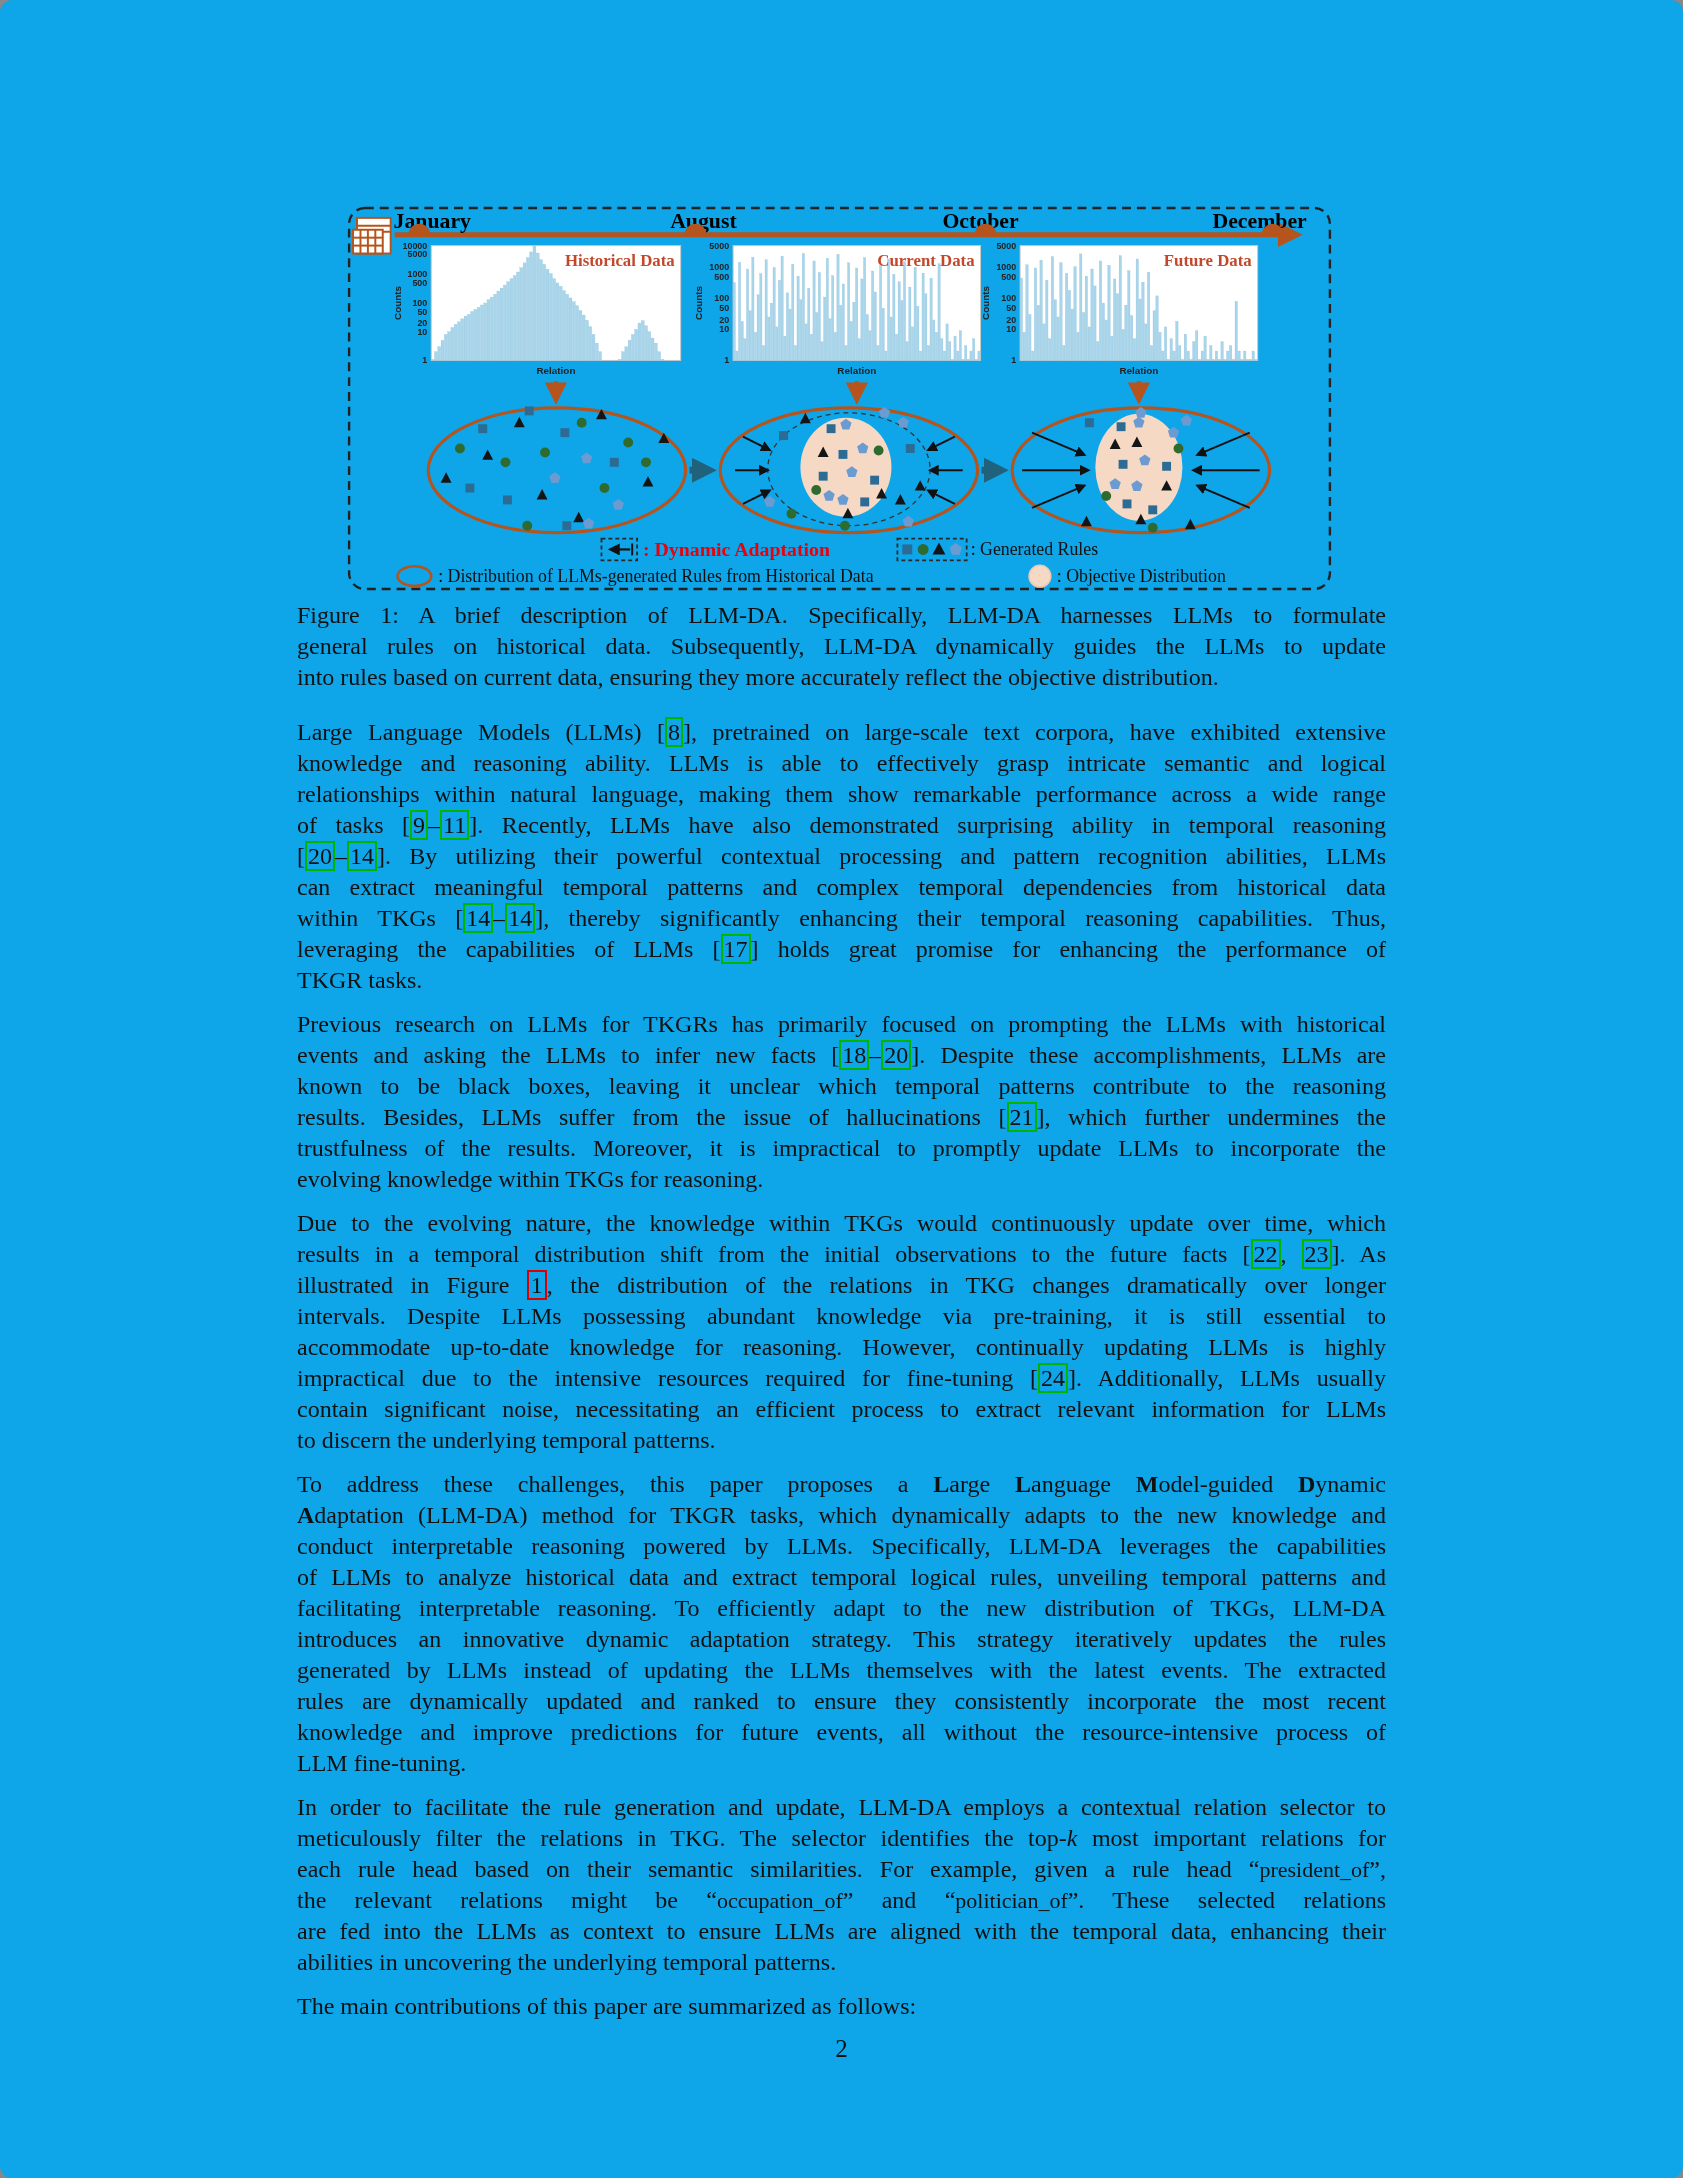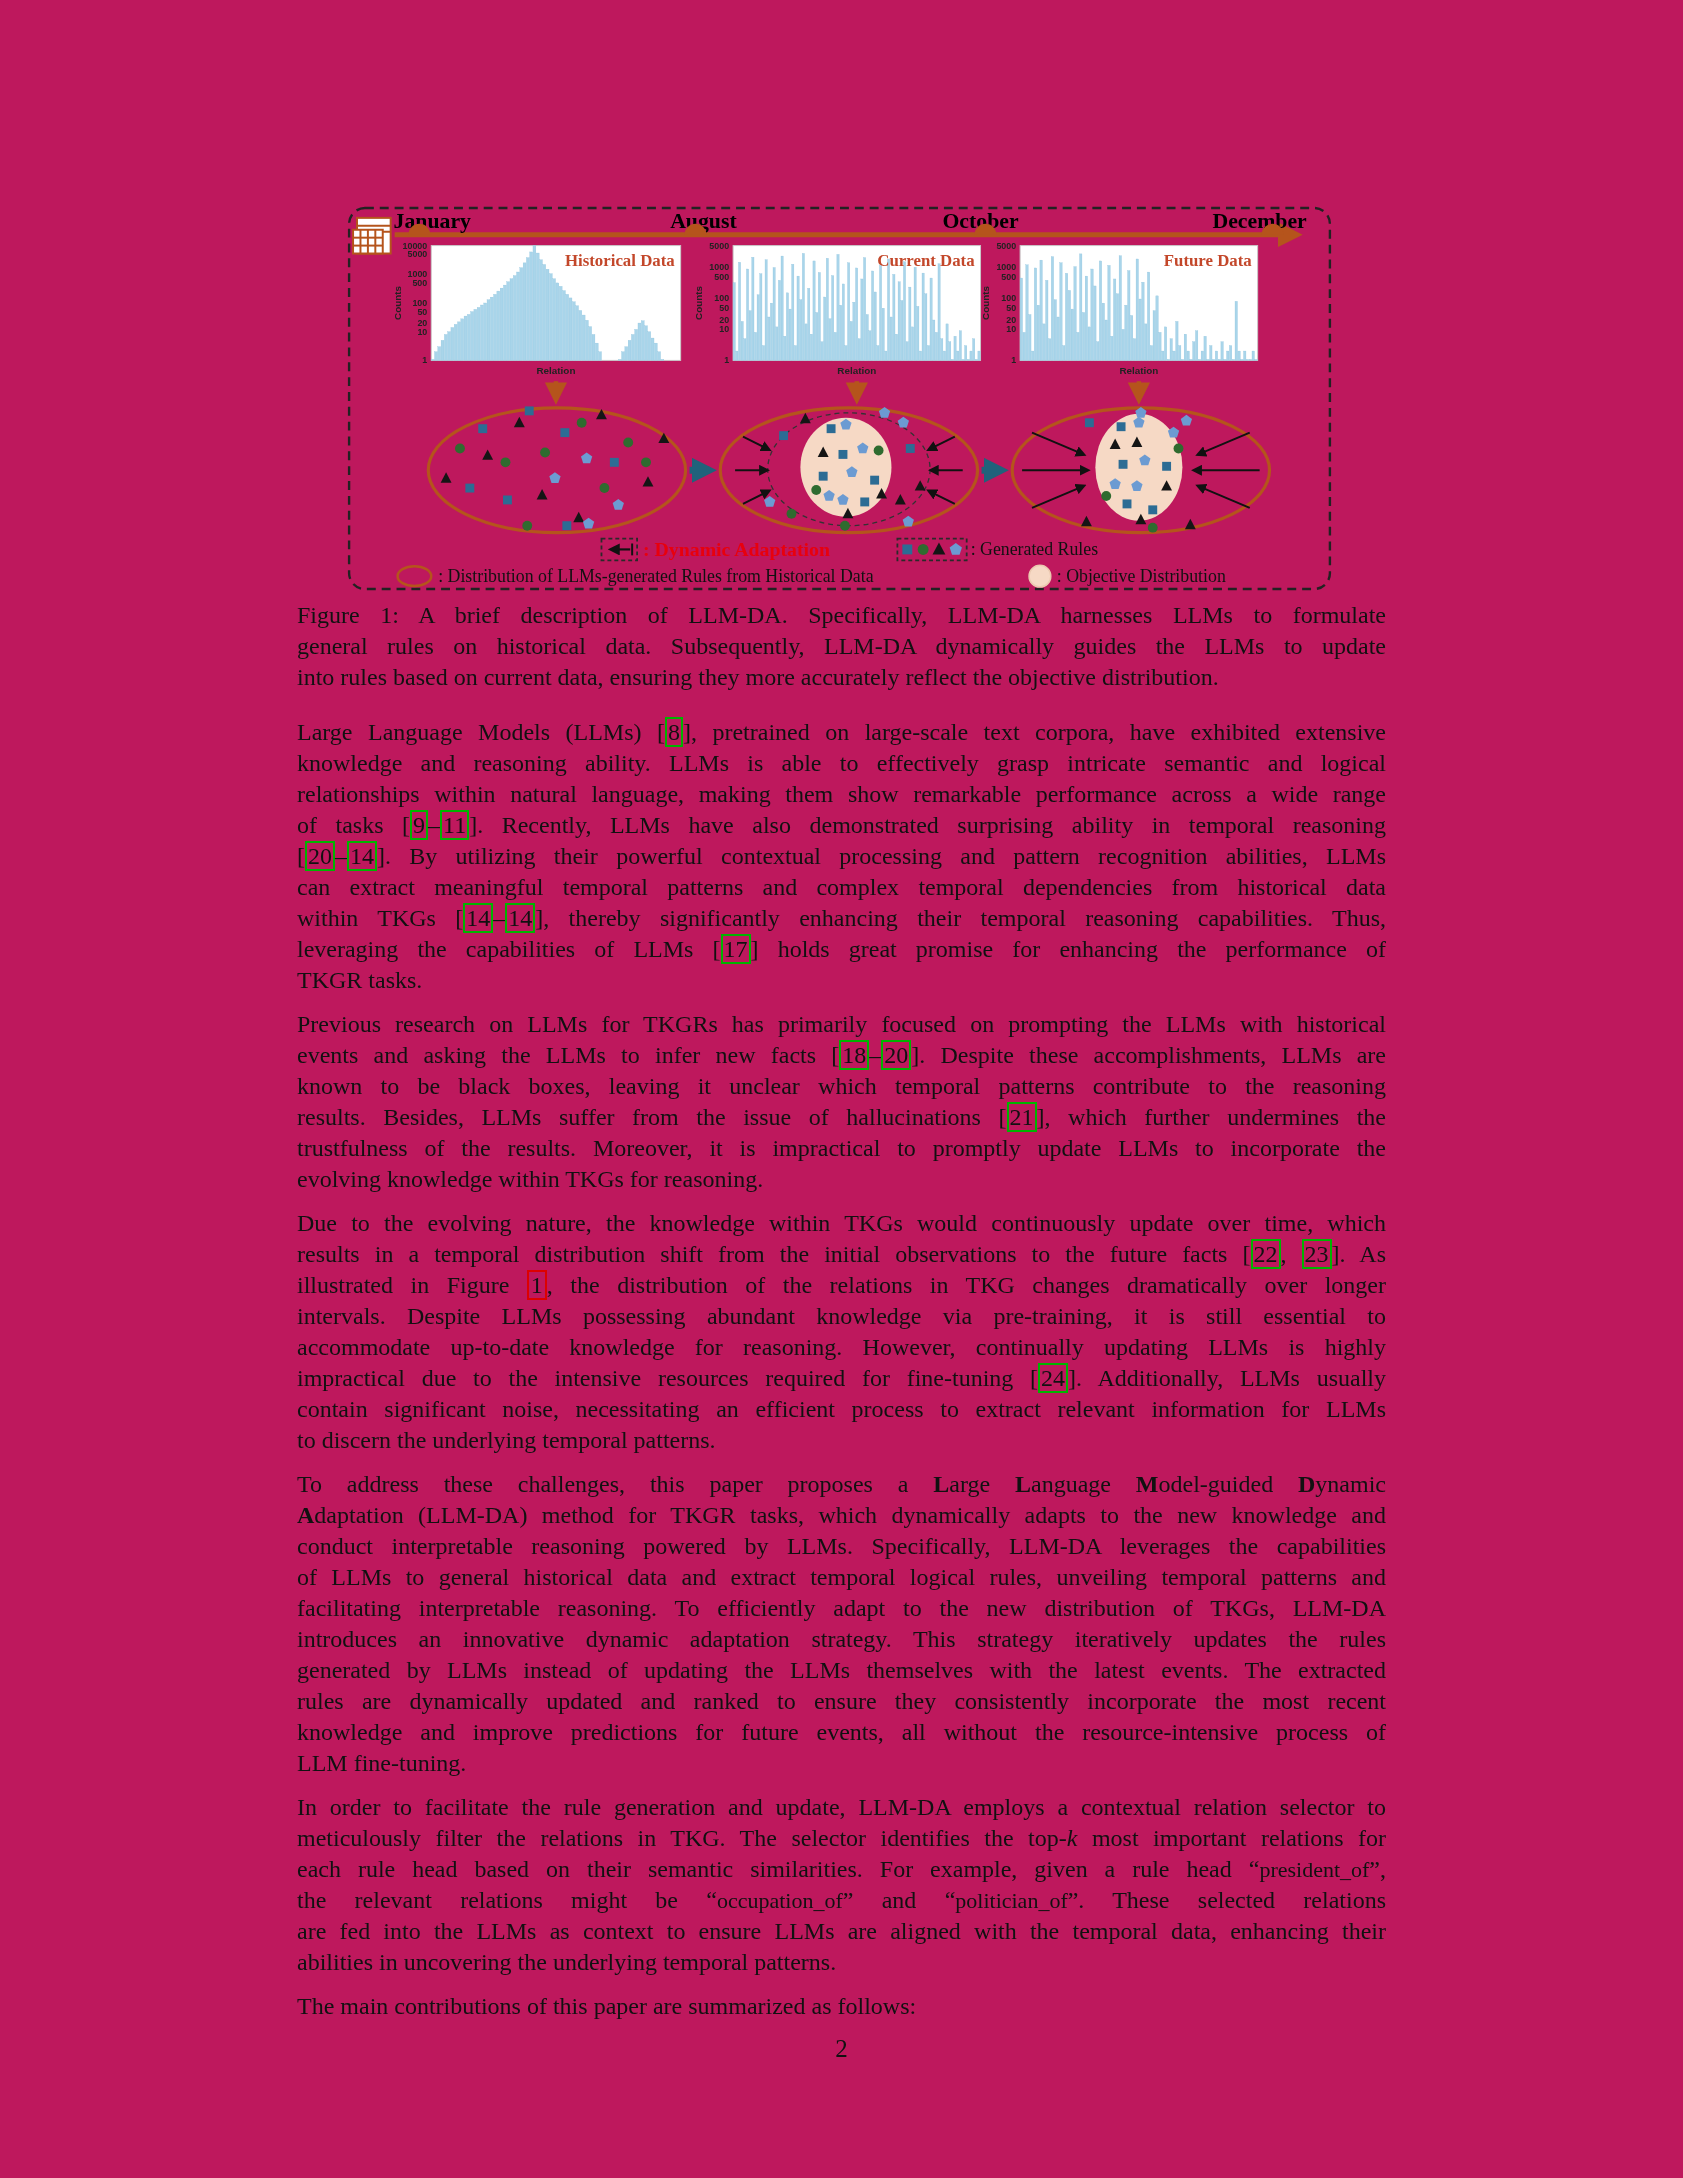--- a/index.html
+++ b/index.html
@@ -1,17 +1,17 @@
 <!DOCTYPE html>
 <html><head>
 <meta charset="utf-8">
 <style>
   html,body{margin:0;padding:0;background:#888;}
-  #page{position:relative;width:1683px;height:2178px;background:#be185d;overflow:hidden;
-        font-family:"Liberation Serif",serif;color:#111;}
+  #page{position:relative;width:1683px;height:2178px;background:#0ea5e9;overflow:hidden;
+        font-family:"Liberation Serif",serif;color:#111;border-radius:12px;}
   
   #figure-box{position:absolute;left:347px;top:206px;width:985px;height:385px;}
   #fig-svg{width:985px;height:385px;display:block;}
   .bar{fill:#A9D5EA;stroke:#8CC2DD;stroke-width:.3;}
   .tick{font:bold 9px "Liberation Sans",sans-serif;fill:#222;text-anchor:end;}
   .month{font:bold 22px "Liberation Serif",serif;fill:#000;}
   .ctitle{font:bold 17px "Liberation Serif",serif;fill:#C3472A;text-anchor:end;}
   .alab{font:bold 10px "Liberation Sans",sans-serif;fill:#222;text-anchor:middle;}
   .leg{font:18px "Liberation Serif",serif;fill:#111;}
   .legred{font:bold 20px "Liberation Serif",serif;fill:#E8000D;}
@@ -552,21 +552,21 @@
           <div class="line"><span>intervals.  Despite LLMs possessing abundant knowledge via pre-training, it is still essential to</span></div>
           <div class="line"><span>accommodate up-to-date knowledge for reasoning. However, continually updating LLMs is highly</span></div>
           <div class="line"><span>impractical due to the intensive resources required for fine-tuning [</span><span class="cite">24</span><span>]. Additionally, LLMs usually</span></div>
           <div class="line"><span>contain significant noise, necessitating an efficient process to extract relevant information for LLMs</span></div>
           <div class="line last"><span>to discern the underlying temporal patterns.</span></div>
         </div>
         <div class="para">
           <div class="line"><span>To address these challenges, this paper proposes a </span><span class="bold">L</span><span>arge </span><span class="bold">L</span><span>anguage </span><span class="bold">M</span><span>odel-guided </span><span class="bold">D</span><span>ynamic</span></div>
           <div class="line"><span class="bold">A</span><span>daptation (LLM-DA) method for TKGR tasks, which dynamically adapts to the new knowledge and</span></div>
           <div class="line"><span>conduct interpretable reasoning powered by LLMs. Specifically, LLM-DA leverages the capabilities</span></div>
-          <div class="line"><span>of LLMs to general historical data and extract temporal logical rules, unveiling temporal patterns and</span></div>
+          <div class="line"><span>of LLMs to analyze historical data and extract temporal logical rules, unveiling temporal patterns and</span></div>
           <div class="line"><span>facilitating interpretable reasoning. To efficiently adapt to the new distribution of TKGs, LLM-DA</span></div>
           <div class="line"><span>introduces an innovative dynamic adaptation strategy.  This strategy iteratively updates the rules</span></div>
           <div class="line"><span>generated by LLMs instead of updating the LLMs themselves with the latest events. The extracted</span></div>
           <div class="line"><span>rules are dynamically updated and ranked to ensure they consistently incorporate the most recent</span></div>
           <div class="line"><span>knowledge and improve predictions for future events, all without the resource-intensive process of</span></div>
           <div class="line last"><span>LLM fine-tuning.</span></div>
         </div>
         <div class="para">
           <div class="line"><span>In order to facilitate the rule generation and update, LLM-DA employs a contextual relation selector to</span></div>
           <div class="line"><span>meticulously filter the relations in TKG. The selector identifies the top-</span><span class="ital">k</span><span> most important relations for</span></div>

